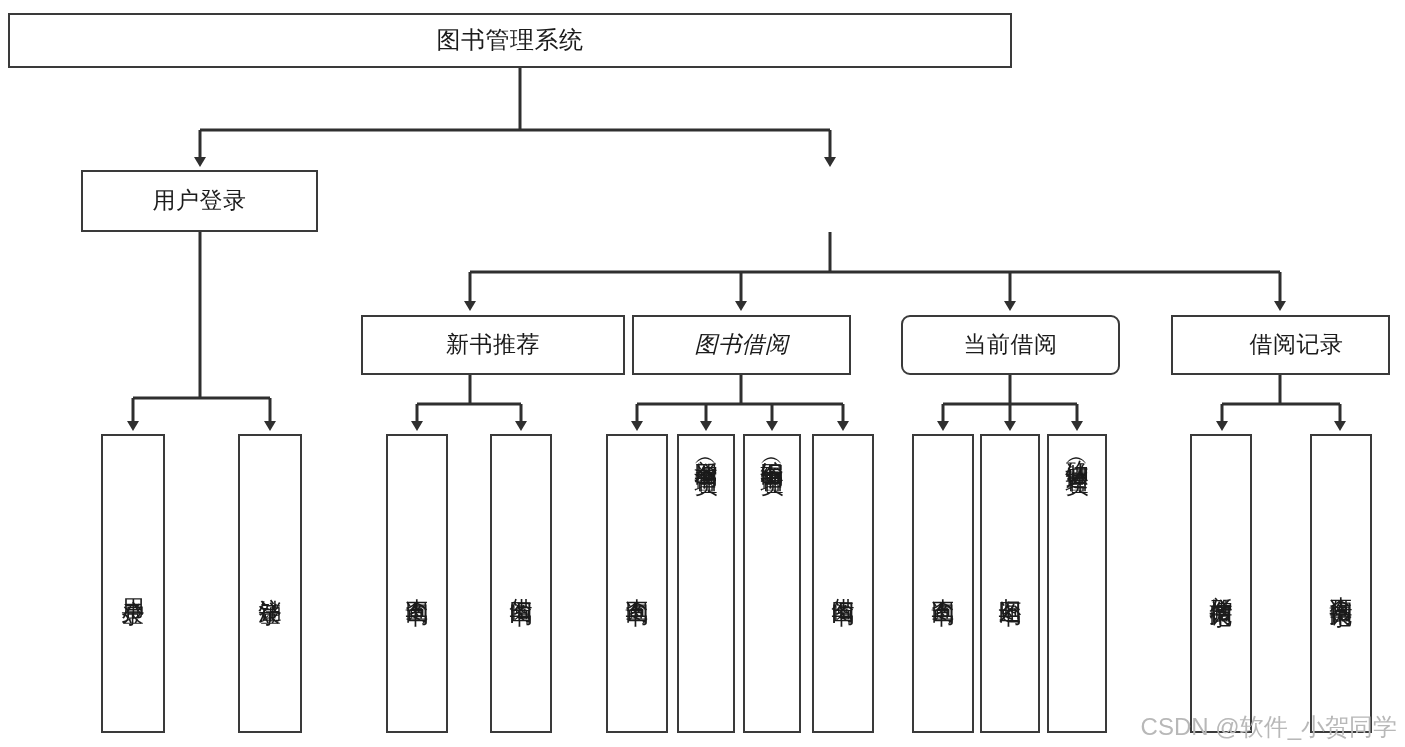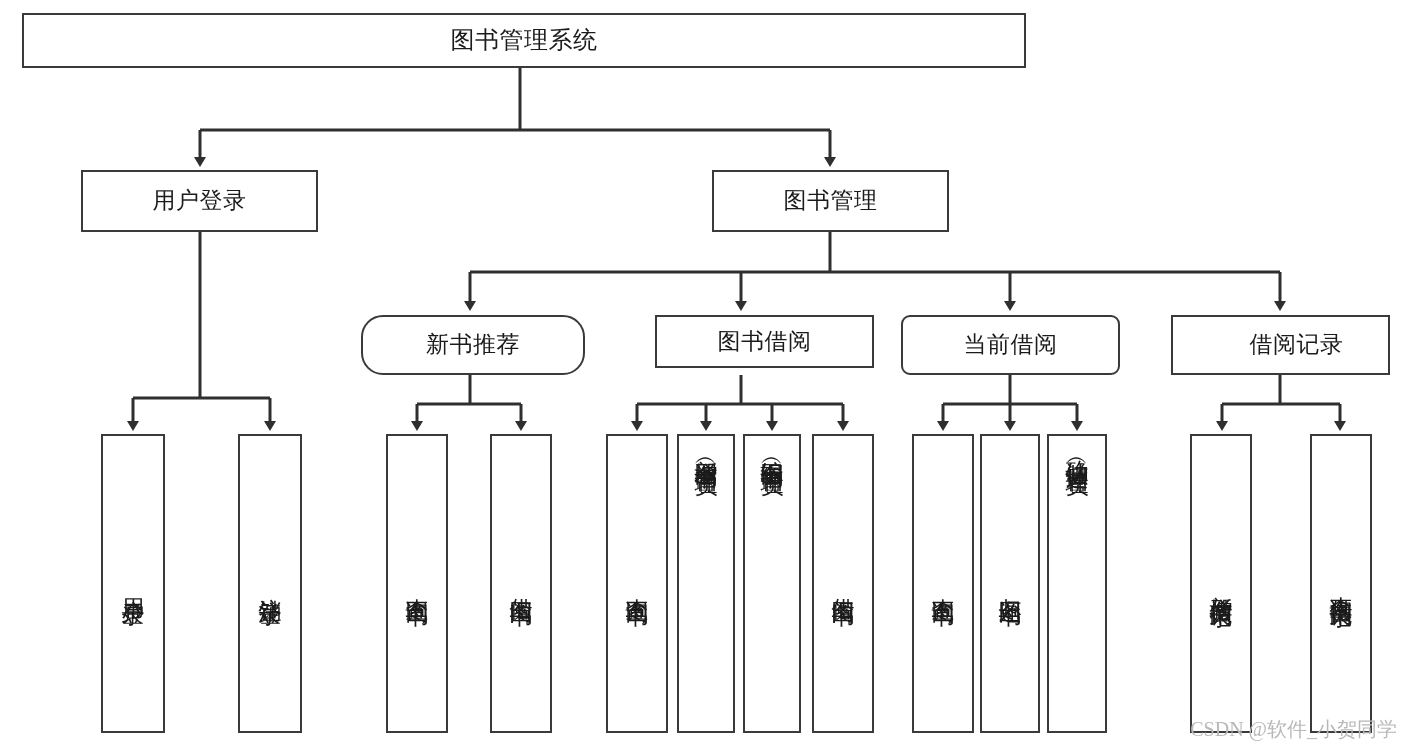--- a/index.html
+++ b/index.html
@@ -63,25 +63,25 @@
     white-space: nowrap;
   }
   .node.vert.centered {
     align-items: center;
     padding-top: 0;
   }
   .watermark {
     position: absolute;
     right: 8px;
     bottom: 4px;
-    font-size: 20px;
+    font-size: 24px;
     color: #b8b8b8;
     white-space: nowrap;
     z-index: 6;
-    font-family: Liberation Serif, serif;
+    font-family: Liberation Sans, sans-serif;
   }
 </style>
 </head>
 <body>
 
 <div id="canvas">
 
   <svg id="wires" viewBox="0 0 1405 747" width="1405" height="747" xmlns="http://www.w3.org/2000/svg">
     <defs>
       <marker id="arrow" markerWidth="10" markerHeight="12" refX="1" refY="6" orient="auto" markerUnits="userSpaceOnUse">
@@ -125,35 +125,32 @@
       <path d="M1010,404 L1010,422" marker-end="url(#arrow)"></path>
       <path d="M1077,404 L1077,422" marker-end="url(#arrow)"></path>
 
       <path d="M1280,375 L1280,404"></path>
       <path d="M1222,404 L1340,404"></path>
       <path d="M1222,404 L1222,422" marker-end="url(#arrow)"></path>
       <path d="M1340,404 L1340,422" marker-end="url(#arrow)"></path>
     </g>
   </svg>
 
-  <div class="node horiz root" style="left:22px; top:13px; width:1004px; height:55px;">
+  <div class="node horiz root" style="left:8px; top:13px; width:1004px; height:55px;">
     <span class="label">图书管理系统</span>
   </div>
 
   <div class="node horiz" style="left:81px; top:170px; width:237px; height:62px;">
     <span class="label">用户登录</span>
   </div>
-  <div class="node horiz" style="left:712px; top:170px; width:237px; height:62px;">
-    <span class="label">图书管理</span>
-  </div>
-
-  <div class="node horiz" style="left:361px; top:315px; width:224px; height:60px;border-radius:22px;">
+
+  <div class="node horiz" style="left:361px; top:315px; width:264px; height:60px;">
     <span class="label">新书推荐</span>
   </div>
-  <div class="node horiz" style="left:655px; top:315px; width:219px; height:53px;">
+  <div class="node horiz" style="left:632px; top:315px; width:219px; height:60px;font-style:italic;">
     <span class="label">图书借阅</span>
   </div>
   <div class="node horiz" style="left:901px; top:315px; width:219px; height:60px;border-radius:9px;">
     <span class="label">当前借阅</span>
   </div>
   <div class="node horiz" style="left:1171px; top:315px; width:219px; height:60px;padding-left:32px;">
     <span class="label">借阅记录</span>
   </div>
 
   <div class="node vert centered" style="left:101px; top:434px; width:64px; height:299px;">

